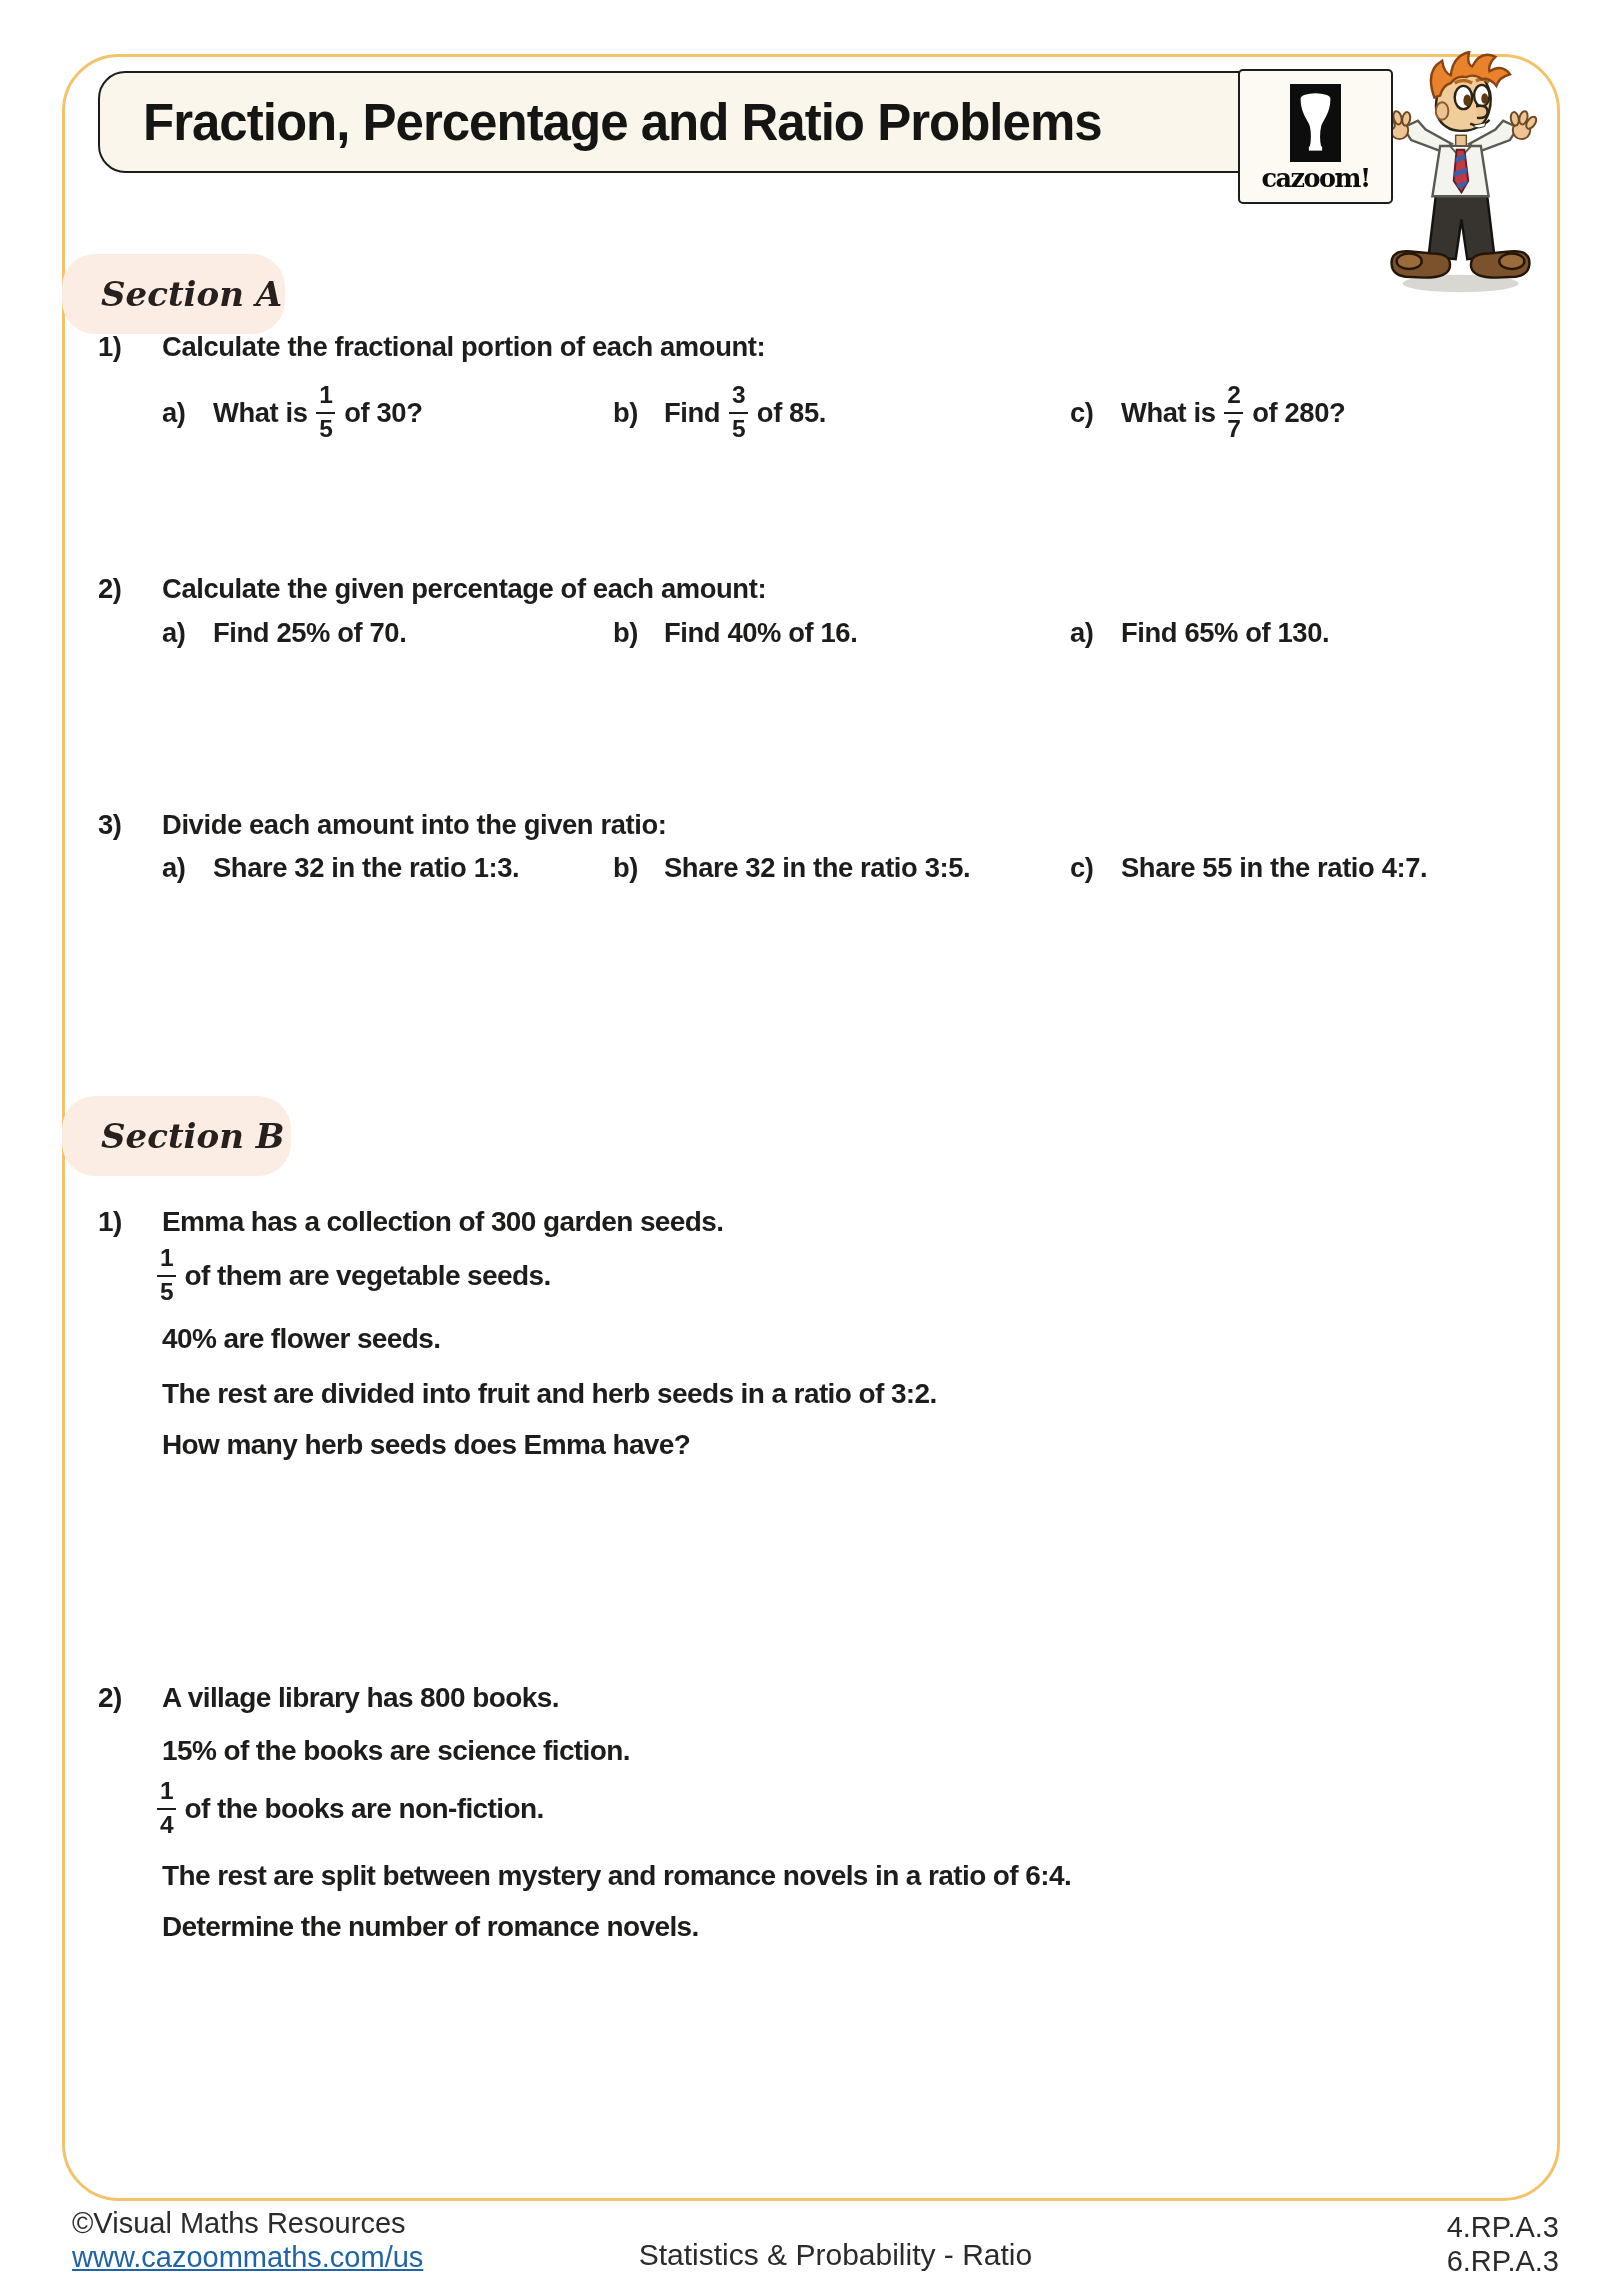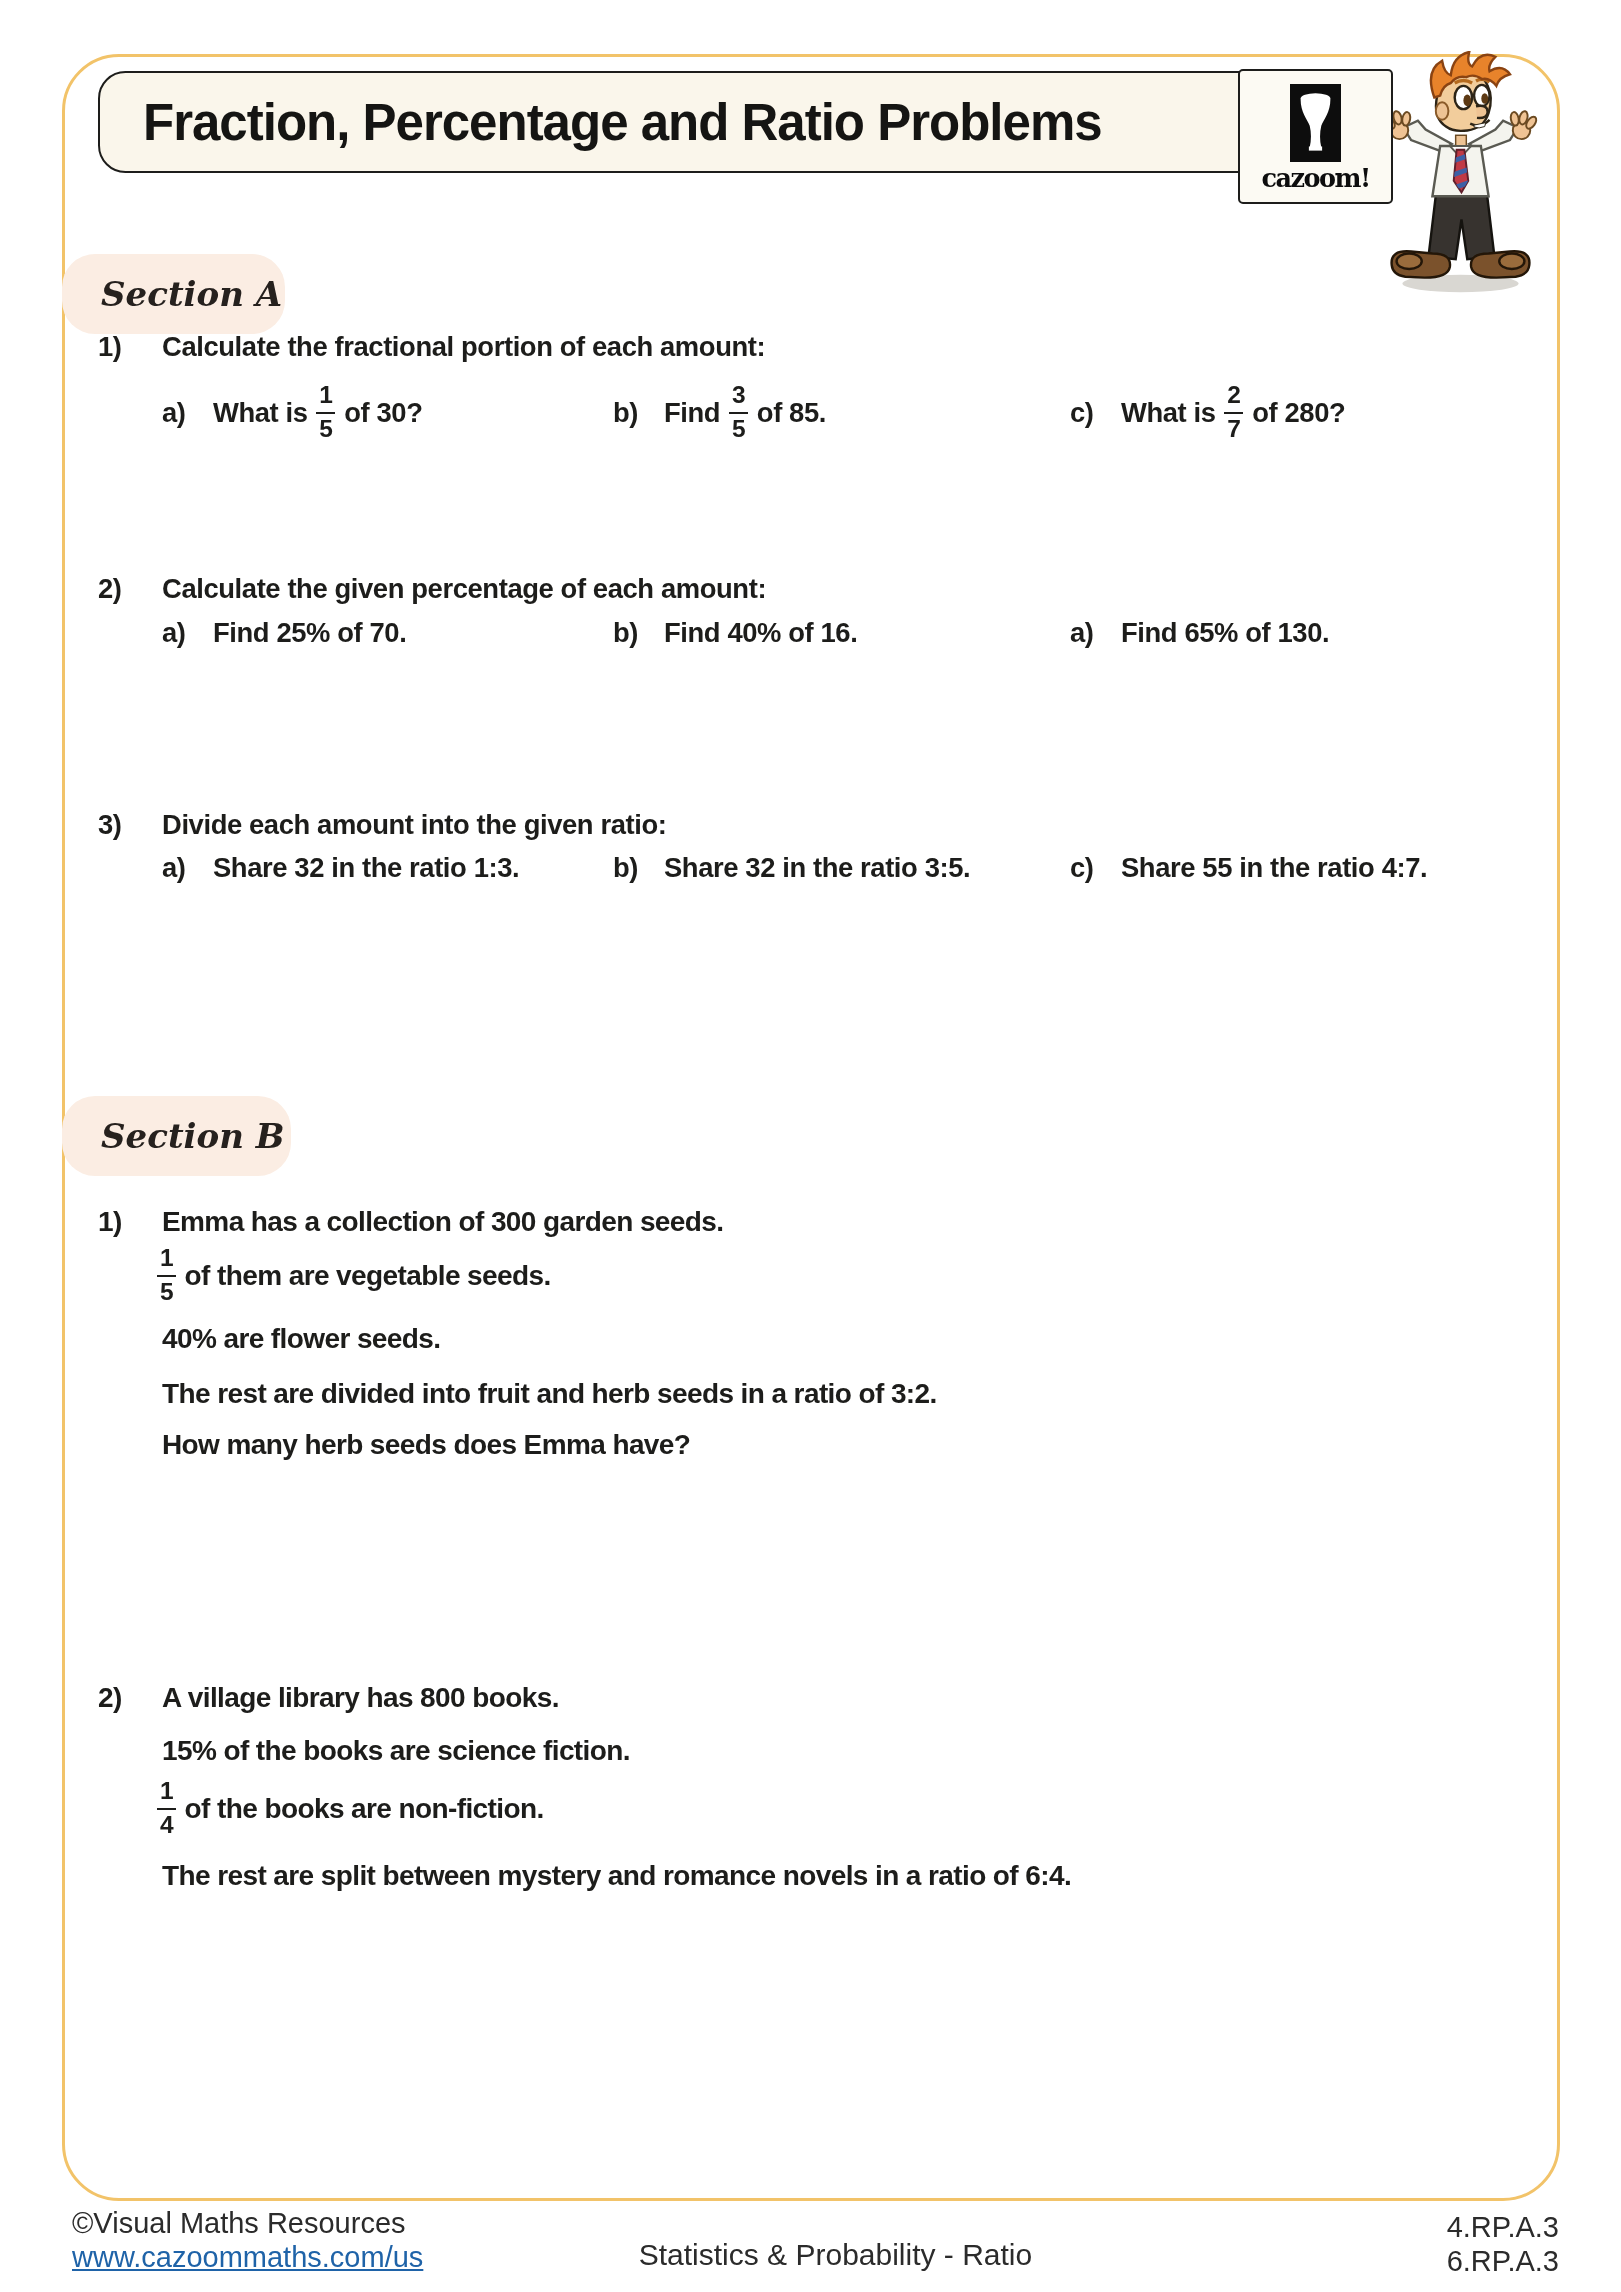--- a/index.html
+++ b/index.html
@@ -227,20 +227,23 @@
   <div class="bline frac-line" style="left:157px; top:1776px;">
     <span class="frac">
       <span class="fn">1</span>
       <span class="fd">4</span>
     </span>
     <span>of the books are non-fiction.</span>
   </div>
   <div class="bline" style="left:162px; top:1860px;">
     <span>The rest are split between mystery and romance novels in a ratio of 6:4.</span>
   </div>
+  <div class="bline" style="left:162px; top:1911px;">
+    <span>Determine the number of romance novels.</span>
+  </div>
 
   <div class="f-left">
     <div>©Visual Maths Resources</div>
     <a class="f-link">www.cazoommaths.com/us</a>
   </div>
   <div class="f-center">Statistics &amp; Probability - Ratio</div>
   <div class="f-right">
     <div>4.RP.A.3</div>
     <div>6.RP.A.3</div>
   </div>

